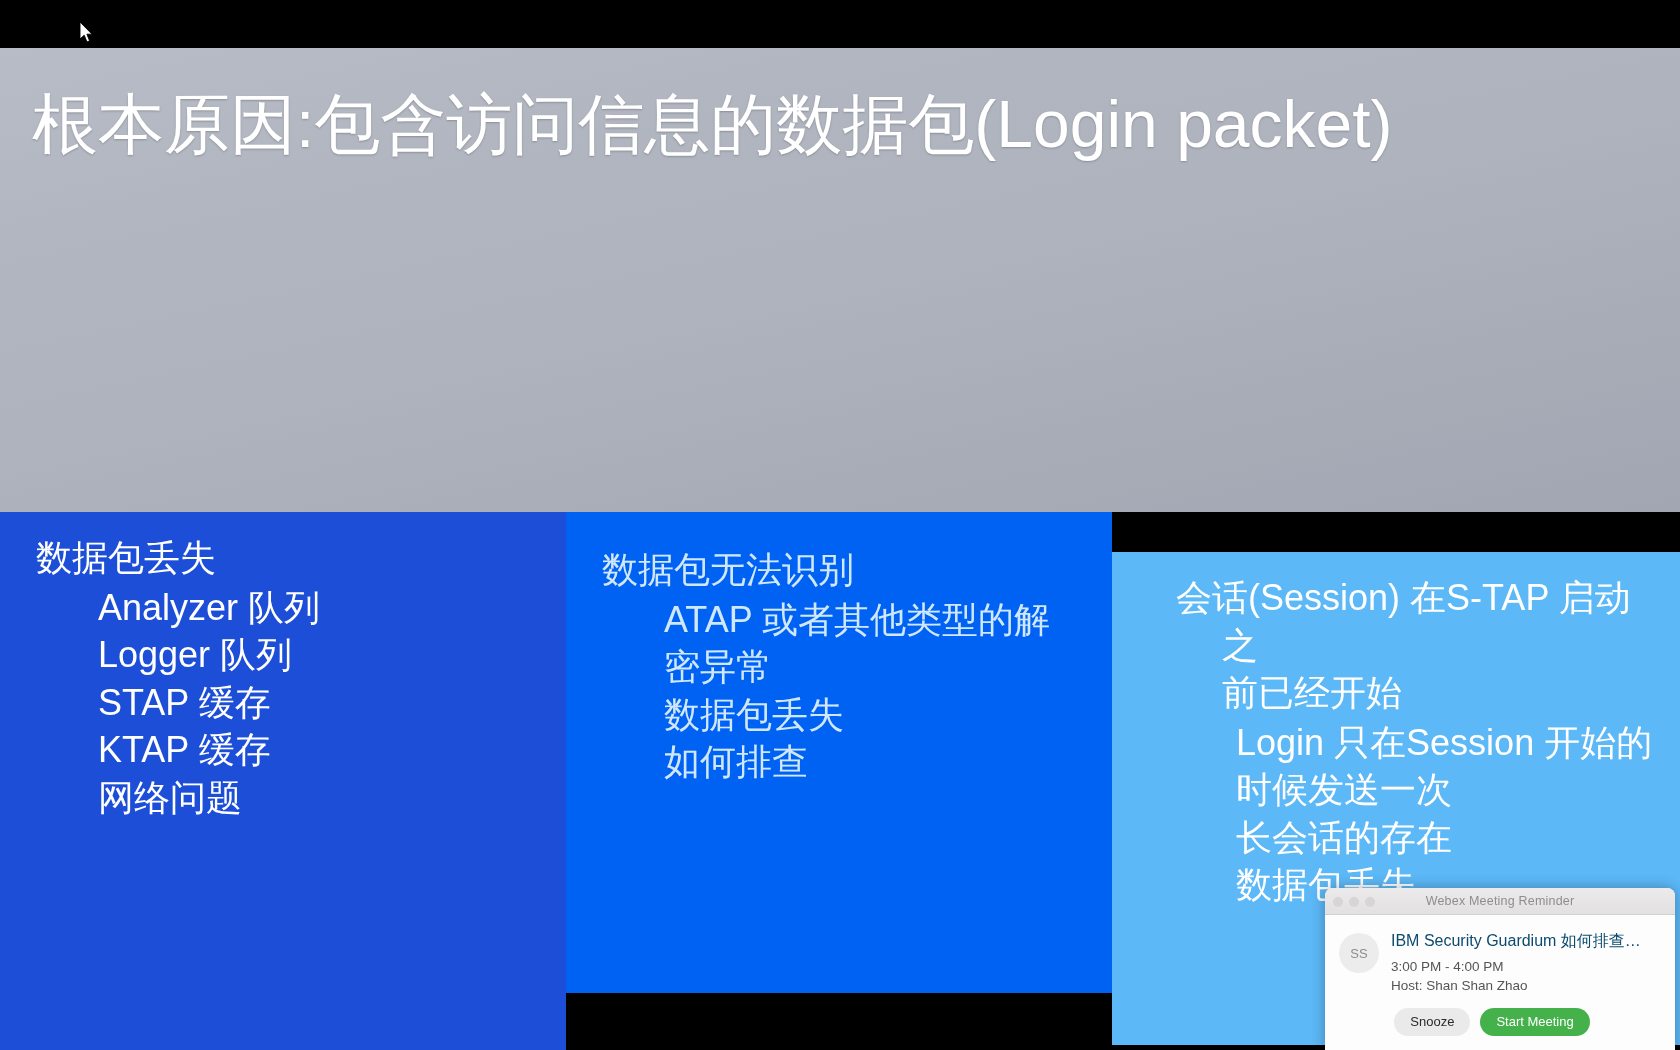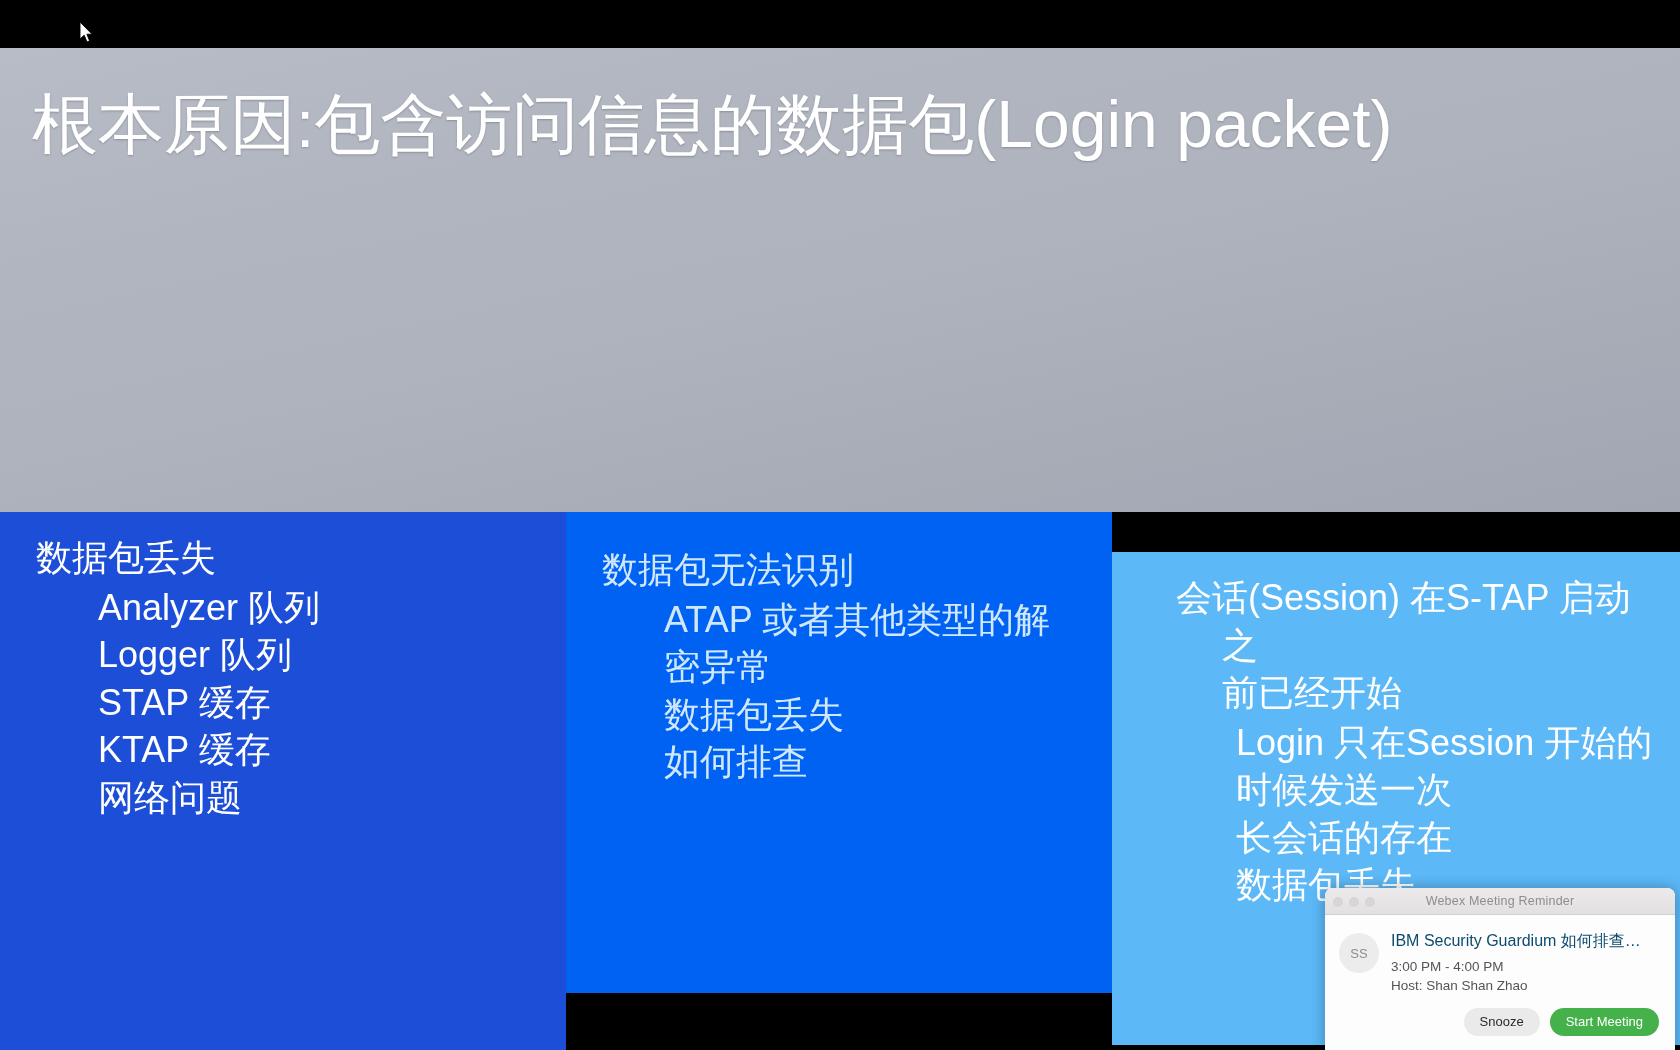--- a/index.html
+++ b/index.html
@@ -148,21 +148,21 @@
     text-overflow: ellipsis;
     margin-bottom: 5px;
   }
   .notif-time, .notif-host {
     font-size: 13.5px;
     color: #555555;
     line-height: 1.42;
   }
   .notif-actions {
     display: flex;
-    justify-content: flex-end;
+    justify-content: center;
     gap: 10px;
     padding: 13px 16px 0 0;
   }
   .btn {
     border: none;
     border-radius: 14px;
     padding: 6px 16px;
     font-size: 13px;
     font-family: "Liberation Sans", sans-serif;
     cursor: pointer;

